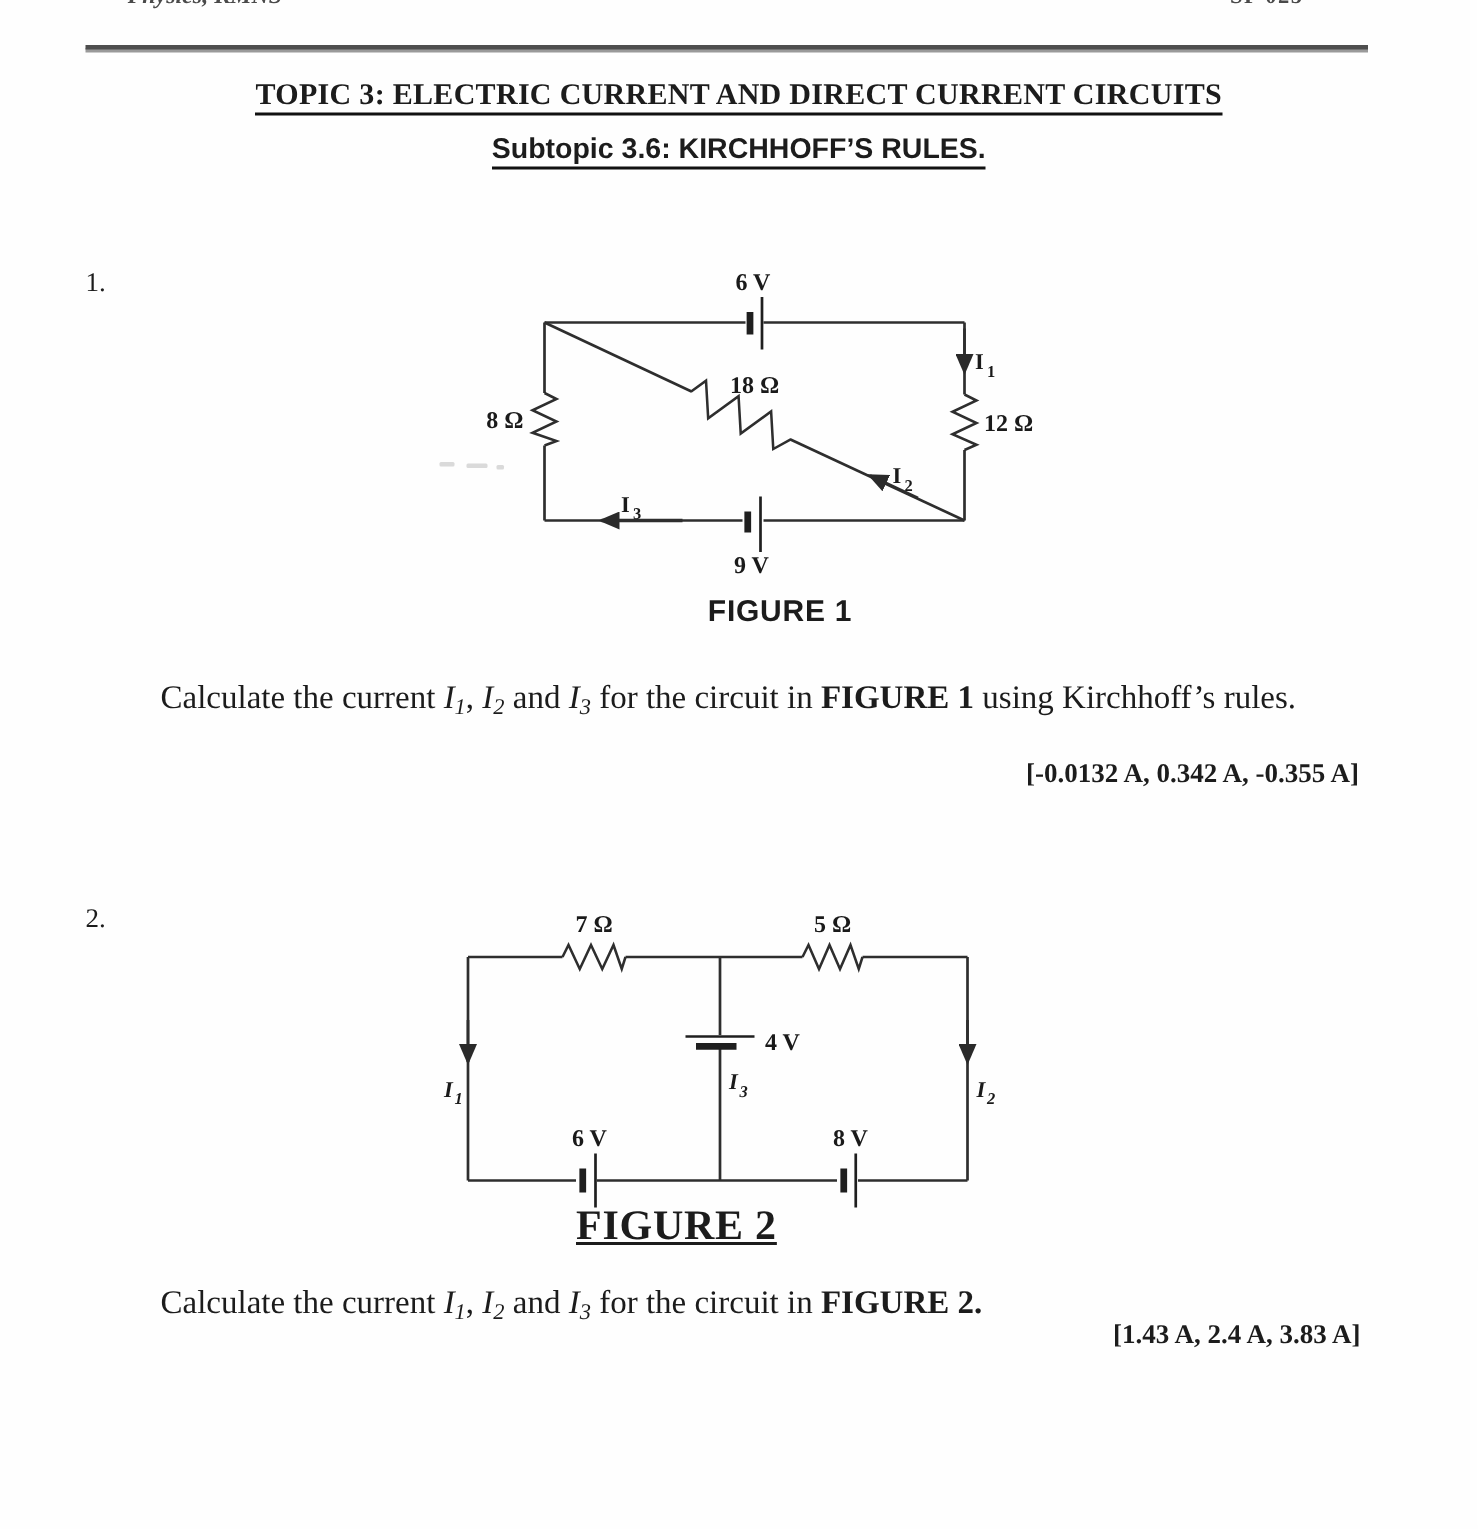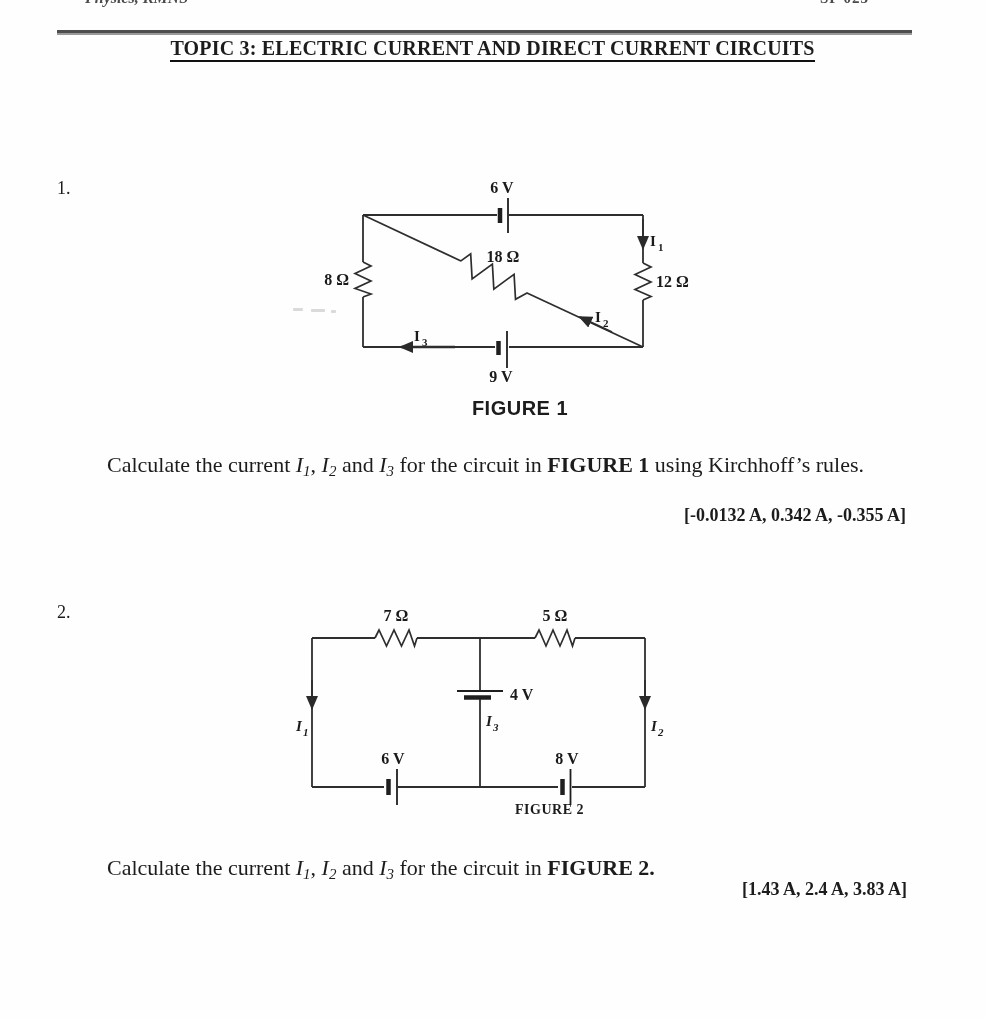--- a/index.html
+++ b/index.html
@@ -16,22 +16,22 @@
   .subtitle .ul{border-bottom:2px solid #111;padding-bottom:1px;}
   .pnum{font-size:18px;}
   .qtext{font-size:22px;white-space:nowrap;}
   .answer{font-size:18px;font-weight:700;text-align:left;white-space:nowrap;}
   .seg-n{font-style:normal;}
   .seg-i{font-style:italic;}
   .seg-is{font-style:italic;font-size:68%;vertical-align:-0.28em;}
   .seg-b{font-weight:700;}
   .cap1{font-family:"Liberation Sans",sans-serif;font-weight:700;font-size:20px;
         text-align:center;letter-spacing:0.5px;}
-  .cap2{font-family:"Liberation Serif",serif;font-weight:700;font-size:14px;
-        text-align:right;letter-spacing:0.5px;}
+  .cap2{font-family:"Liberation Serif",serif;font-weight:700;font-size:28px;
+        text-align:left;letter-spacing:0.5px;text-decoration:underline;}
   svg{display:block;}
   .wire{stroke:#2e2e2e;stroke-width:1.8;fill:none;}
   .wire-thin{stroke:#2e2e2e;stroke-width:1.7;fill:none;}
   .plate-thick{stroke:#1f1f1f;stroke-width:4.5;fill:none;}
   .plate-thin{stroke:#1f1f1f;stroke-width:1.8;fill:none;}
   .lbl{font-family:"Liberation Serif",serif;font-weight:700;font-size:16px;fill:#1a1a1a;}
   .cur1{font-family:"Liberation Serif",serif;font-weight:700;font-size:15px;fill:#1a1a1a;}
   .cur1s{font-family:"Liberation Serif",serif;font-weight:700;font-size:11px;fill:#1a1a1a;}
   .cur2{font-family:"Liberation Serif",serif;font-style:italic;font-weight:600;font-size:15px;fill:#1a1a1a;}
   .cur2s{font-family:"Liberation Serif",serif;font-style:italic;font-weight:600;font-size:11px;fill:#1a1a1a;}
@@ -43,22 +43,25 @@
 <div id="page">
 
   <div class="abs clip" style="left:85px;top:0;width:230px;height:9px;">
     <span class="hdr-partial" style="position:relative;top:-11px;display:inline-block;font-style:italic;font-size:16px;">Physics, KMNS</span>
   </div>
   <div class="abs clip" style="left:820px;top:0;width:120px;height:8px;">
     <span class="hdr-partial" style="position:relative;top:-11px;display:inline-block;font-size:15px;letter-spacing:1px;">SP 025</span>
   </div>
   <div class="abs rule" style="left:57px;top:30px;width:855px;"></div>
 
-  <div class="abs title" style="left:0;top:37px;">
+  <div class="abs title" style="left:0;top:52px;">
     <span class="ul">TOPIC 3: ELECTRIC CURRENT AND DIRECT CURRENT CIRCUITS</span>
+  </div>
+  <div class="abs subtitle" style="left:0;top:89px;">
+    <span class="ul">Subtopic 3.6: KIRCHHOFF’S RULES.</span>
   </div>
 
   <div class="abs pnum" style="left:57px;top:178px;">1.</div>
 
   <svg class="abs" style="left:280px;top:172px;" width="440" height="235" viewBox="280 172 440 235">
     <defs>
       <marker id="arr1" markerUnits="userSpaceOnUse" markerWidth="14" markerHeight="12" refX="12" refY="6" orient="auto">
         <path d="M0,0 L14,6 L0,12 Z" fill="#2a2a2a"></path>
       </marker>
     </defs>

